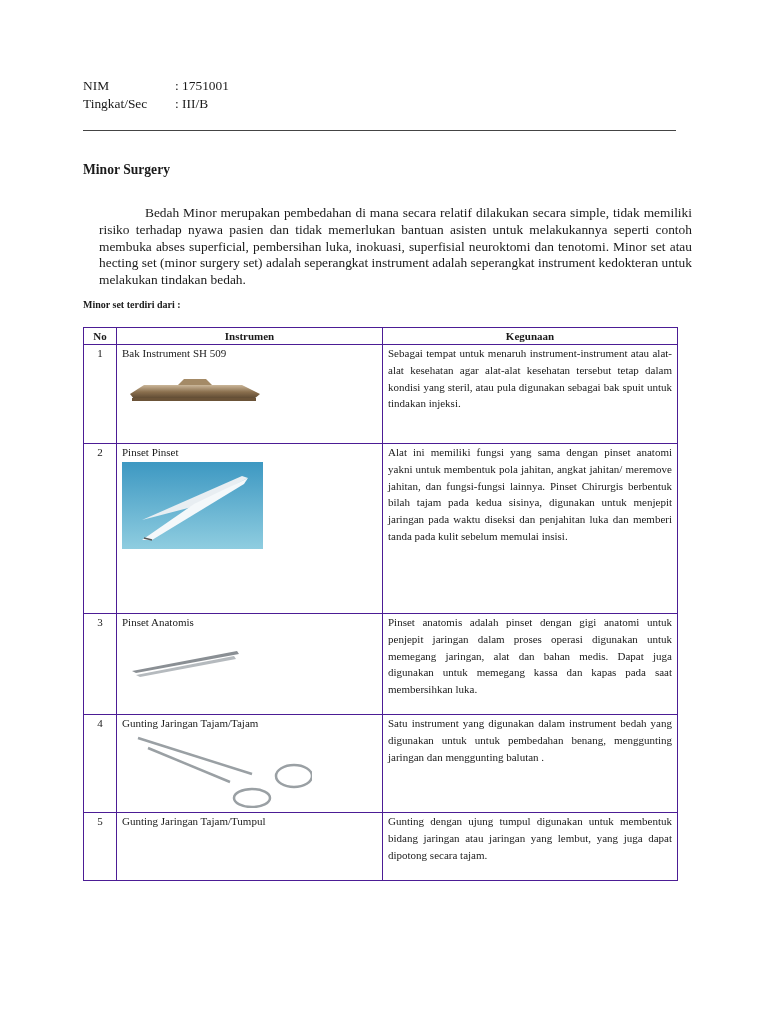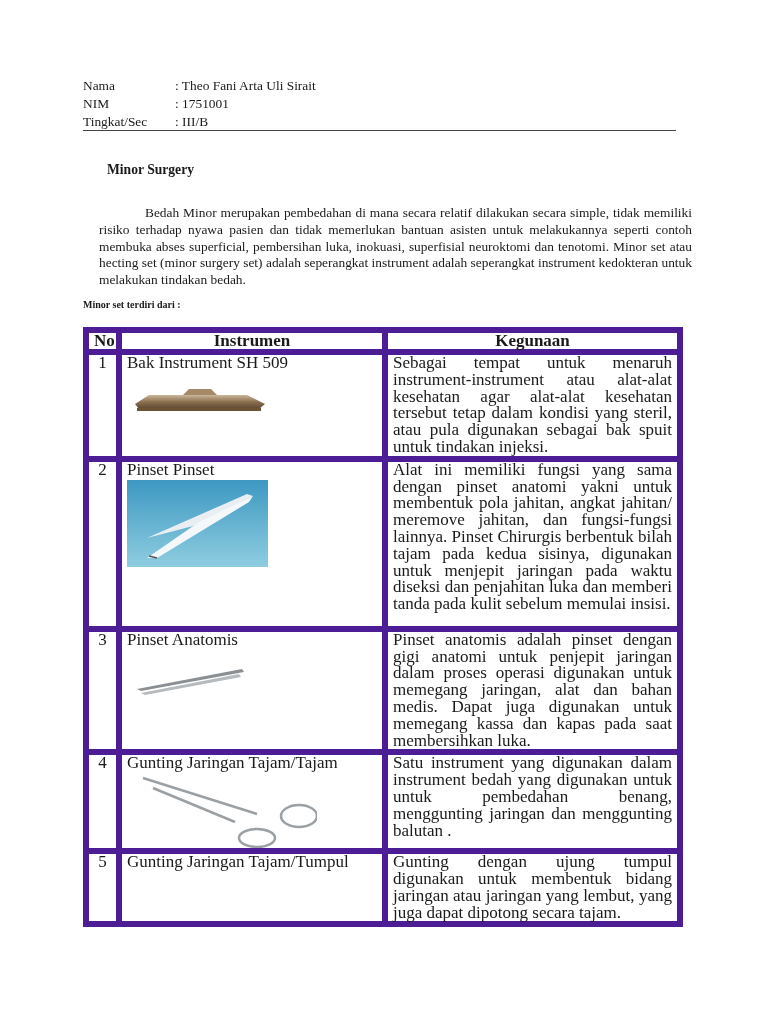--- a/index.html
+++ b/index.html
@@ -3,42 +3,38 @@
 <meta charset="utf-8">
 <style>
   html, body { margin:0; padding:0; background:#ffffff; }
   body { width:768px; height:1024px; position:relative; overflow:hidden;
          font-family:"Liberation Serif", "DejaVu Serif", serif; color:#1a1a1a; font-size:13px; }
   .page { position:absolute; left:0; top:0; width:768px; height:1024px; background:#fff; }
   .id-block { position:absolute; left:83px; top:77px; width:593px; }
   .id-row { display:flex; height:18px; line-height:18px; font-size:13.4px; }
   .id-label { width:92px; }
   .header-rule { position:absolute; left:83px; top:130px; width:593px; height:0; border-top:1.5px solid #444; }
-  .section-title { position:absolute; left:83px; top:162px; font-weight:bold; font-size:13.6px;margin-left:24px; }
+  .section-title { position:absolute; left:83px; top:162px; font-weight:bold; font-size:13.6px; }
   .intro { position:absolute; left:83px; top:189px; width:593px; font-size:13.4px;
            line-height:16.8px; text-align:justify; text-indent:46px; margin:16px; }
   .sub-title { position:absolute; left:83px; top:299px; font-weight:bold; font-size:10px; }
   table.inst { position:absolute; left:83px; top:327px; width:594px; border-collapse:collapse; table-layout:fixed; }
-  table.inst th, table.inst td { border:6px solid #4c1d95; vertical-align:top; padding:0 5px; font-size:17px; line-height:16.8px; }
+  table.inst th, table.inst td { border:1px solid #4c1d95; vertical-align:top; padding:0 5px; font-size:11px; line-height:16.8px; }
   table.inst th { font-weight:bold; text-align:center; height:16px; line-height:16px; }
   td.no { text-align:center; }
   td.use { text-align:justify; padding:1px 6px 0 6px; }
   .name { display:block; }
   .img { display:block; margin-top:6px; }
 </style>
 </head>
 <body>
 
 <div class="page">
 
   <div class="id-block">
-    <div class="id-row">
-      <span class="id-label">Nama</span>
-      <span>: Theo Fani Arta Uli Sirait</span>
-    </div>
     <div class="id-row">
       <span class="id-label">NIM</span>
       <span>: 1751001</span>
     </div>
     <div class="id-row">
       <span class="id-label">Tingkat/Sec</span>
       <span>: III/B</span>
     </div>
   </div>
   <div class="header-rule"></div>

